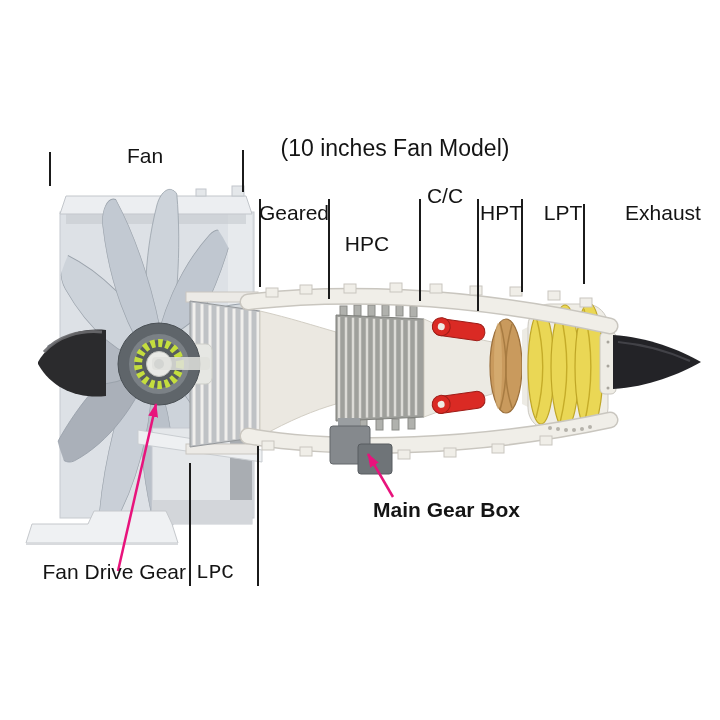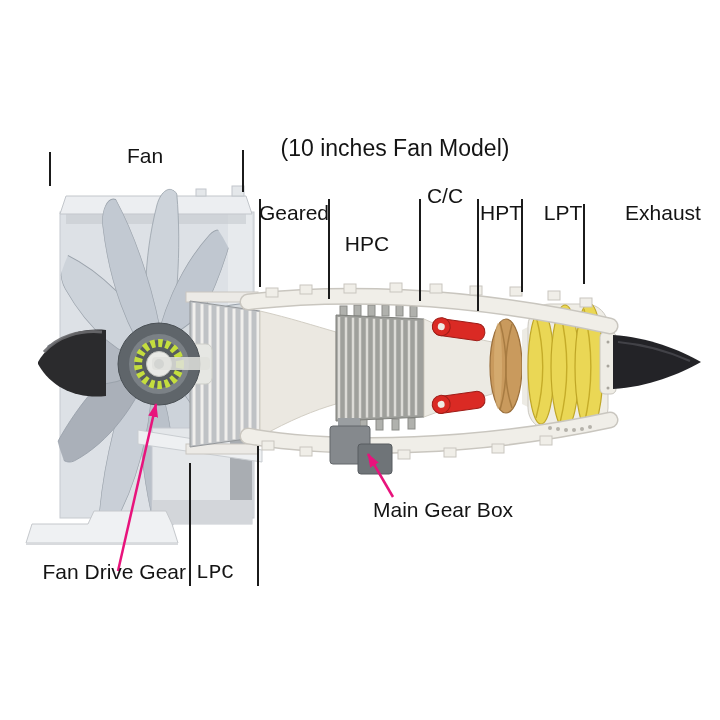--- a/index.html
+++ b/index.html
@@ -231,15 +231,15 @@
 <div class="lbl" style="left:115px;top:144px;width:60px;">Fan</div>
 <div class="lbl" style="left:259px;top:201px;width:62px;">Geared</div>
 <div class="lbl" style="left:336px;top:212px;width:62px;margin-top:20px;">HPC</div>
 <div class="lbl" style="left:414px;top:184px;width:62px;">C/C</div>
 <div class="lbl" style="left:470px;top:201px;width:62px;">HPT</div>
 <div class="lbl" style="left:532px;top:201px;width:62px;">LPT</div>
 <div class="lbl" style="left:586px;top:201px;width:82px;margin-left:36px;">Exhaust</div>
 <div class="lbl" style="left:184px;top:561px;width:62px;font-family:Liberation Mono, monospace;">LPC</div>
 
 <div class="lbl" style="left:30px;top:560px;width:156px;text-align:right;">Fan Drive Gear</div>
-<div class="lbl" style="left:373px;top:498px;width:140px;">Main Gear Box</div>
+<div class="lbl" style="left:373px;top:498px;width:140px;font-weight:bold;">Main Gear Box</div>
 
 </div>
 
 </body></html>

